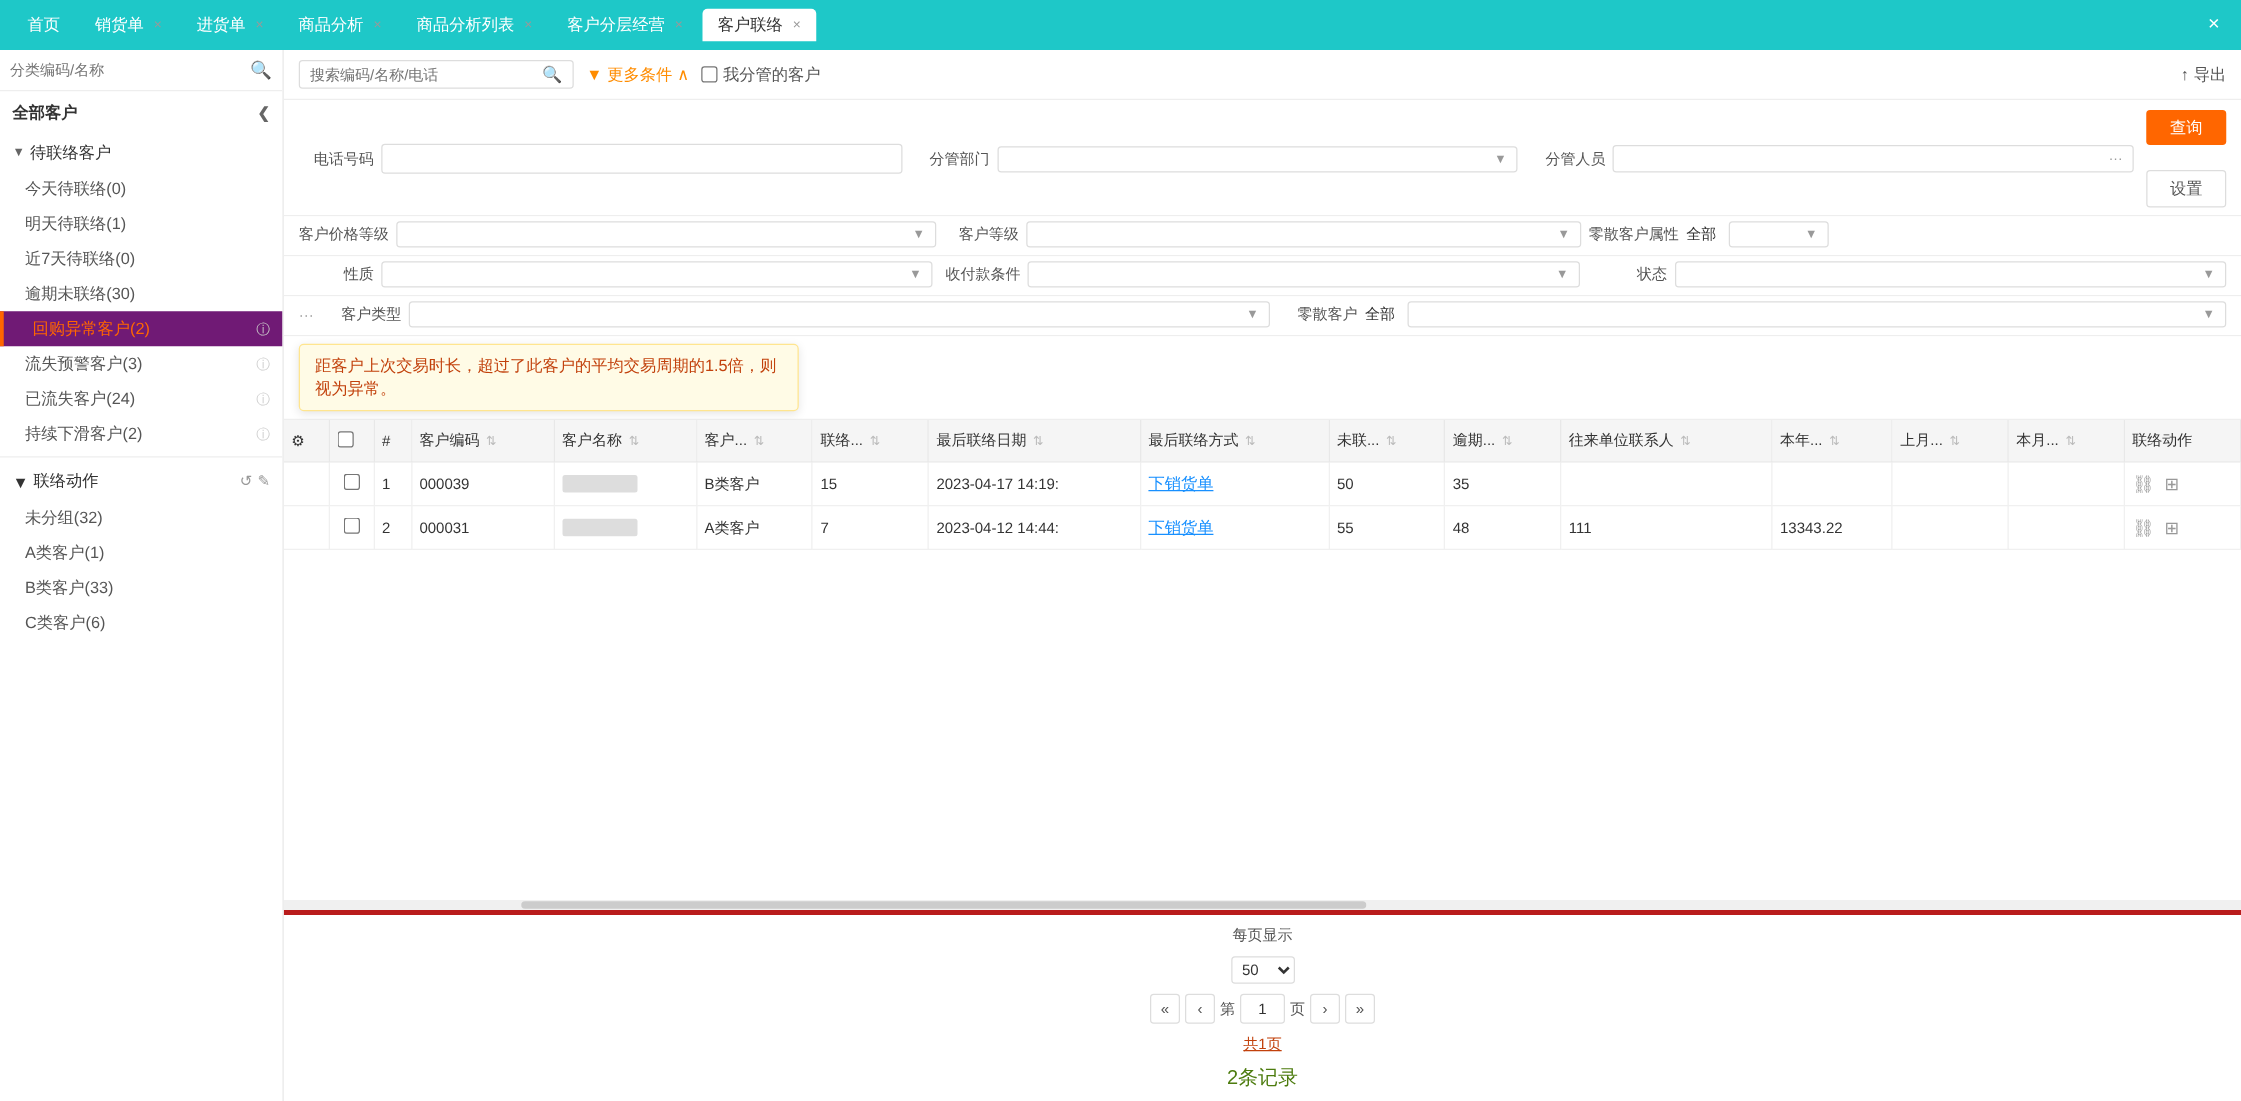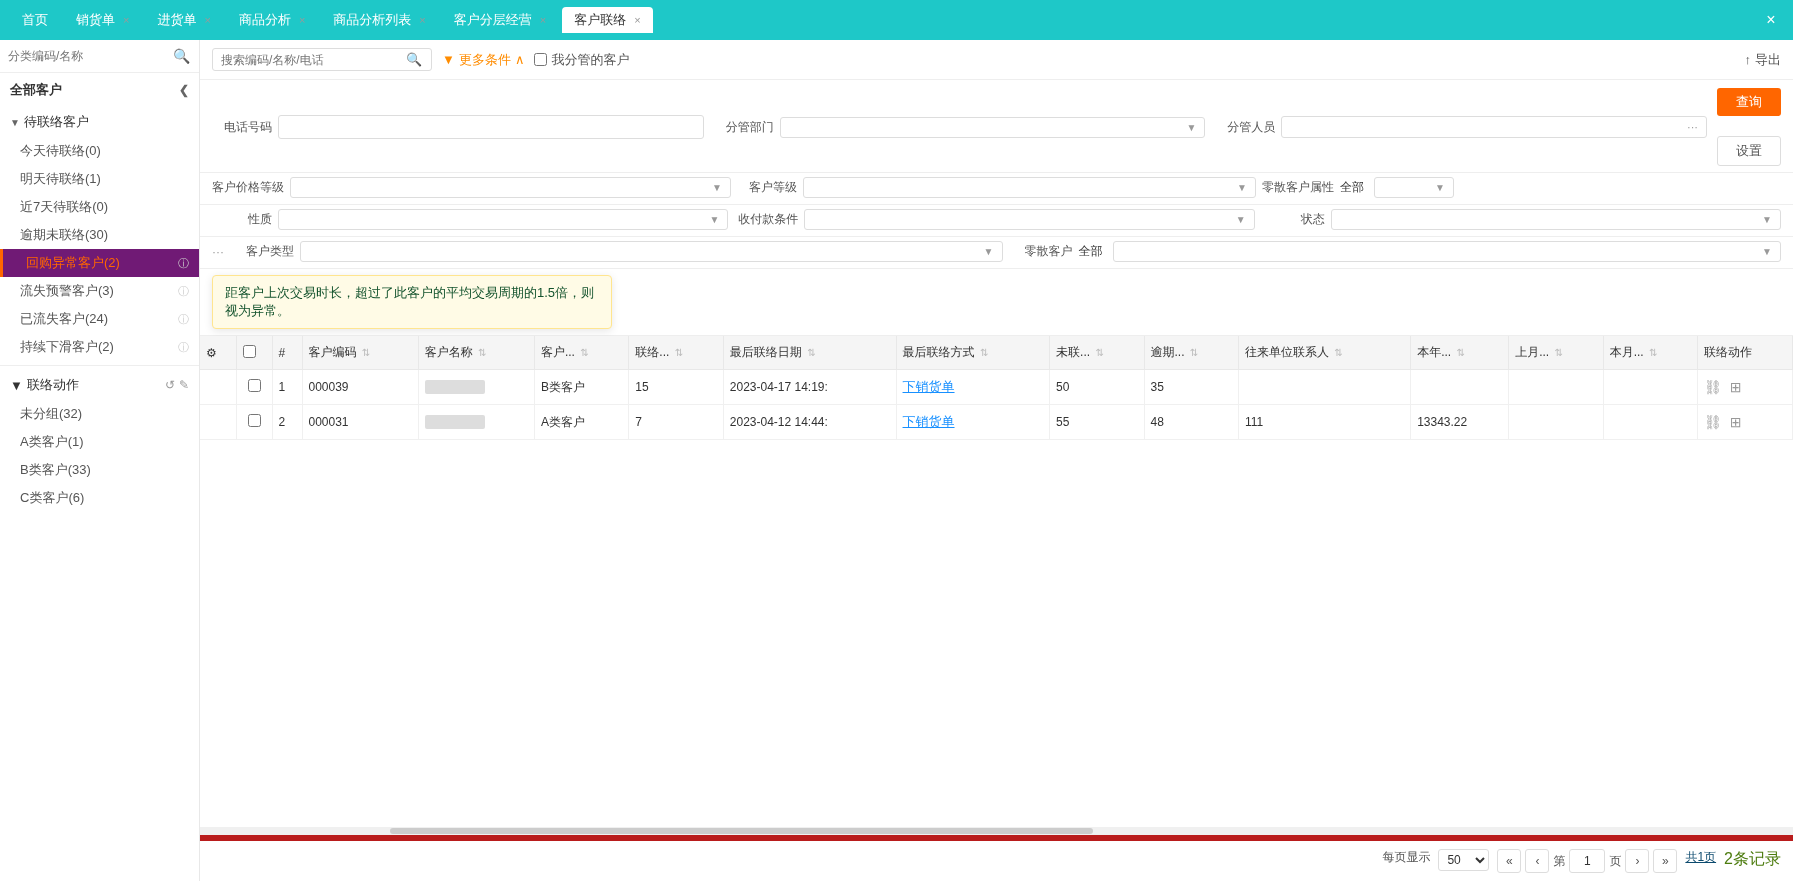--- a/index.html
+++ b/index.html
@@ -20,21 +20,21 @@
     .nav-close-btn {
       margin-left: auto; width: 24px; height: 24px; display: flex; align-items: center; justify-content: center;
       cursor: pointer; color: white; font-size: 16px;
     }
 
     
     .main-layout { display: flex; height: calc(881px - 40px); }
 
     
     .sidebar {
-      width: 200px; background: white; border-right: 1px solid #e8e8e8;
+      width: 227px; background: white; border-right: 1px solid #e8e8e8;
       display: flex; flex-direction: column; overflow-y: auto; flex-shrink: 0;
     }
     .sidebar-search {
       display: flex; align-items: center; padding: 8px; border-bottom: 1px solid #eee; gap: 6px;
     }
     .sidebar-search input {
       flex: 1; border: none; outline: none; font-size: 12px; color: #333;
       background: transparent;
     }
     .sidebar-search .search-icon { color: #999; font-size: 14px; cursor: pointer; }
@@ -103,21 +103,21 @@
     .btn-query {
       background: #ff6600; color: white; border: none; border-radius: 3px;
       padding: 5px 18px; font-size: 13px; cursor: pointer;
     }
     .btn-settings {
       background: white; color: #555; border: 1px solid #ddd; border-radius: 3px;
       padding: 5px 18px; font-size: 13px; cursor: pointer;
     }
     .tooltip-popup {
       background: #fffbe6; border: 1px solid #ffe58f; border-radius: 4px;
-      padding: 8px 12px; font-size: 12px; color: #14532d; max-width: 400px;
+      padding: 8px 12px; font-size: 12px; color: #c2410c; max-width: 400px;
       box-shadow: 0 2px 8px rgba(0,0,0,0.1);
     }
 
     
     .table-area { flex: 1; overflow: auto; background: white; }
     table { width: 100%; border-collapse: collapse; }
     thead tr { background: #f5f5f5; }
     th {
       padding: 8px 6px; text-align: left; font-size: 12px; color: #333; font-weight: normal;
       border-bottom: 1px solid #e8e8e8; border-right: 1px solid #e8e8e8; white-space: nowrap;
@@ -127,40 +127,41 @@
     td {
       padding: 8px 6px; font-size: 12px; color: #333; border-bottom: 1px solid #f0f0f0;
       border-right: 1px solid #f0f0f0; white-space: nowrap;
     }
     .td-link { color: #1890ff; text-decoration: underline; cursor: pointer; }
     .action-icons { display: flex; gap: 8px; align-items: center; }
     .action-icon { color: #999; font-size: 14px; cursor: pointer; }
 
     
     .bottom-bar {
-      background: white; border-top: 6px solid #b91c1c; padding: 8px 12px;
-      display: flex; align-items: flex-start; justify-content: flex-end; gap: 8px;
+      background: white; border-top: 4px solid #b91c1c; padding: 8px 12px;
+      display: flex; align-items: center; justify-content: flex-end; gap: 8px;
       flex-shrink: 0;
+      flex-direction: column;
     }
     .per-page-label { color: #555; font-size: 12px; }
     .per-page-select {
       border: 1px solid #ddd; border-radius: 3px; padding: 2px 4px; font-size: 12px;
       color: #333; background: white; cursor: pointer;
     }
     .pagination { display: flex; align-items: center; gap: 4px; }
     .page-btn {
       width: 24px; height: 24px; display: flex; align-items: center; justify-content: center;
       border: 1px solid #ddd; border-radius: 3px; cursor: pointer; color: #555; font-size: 12px;
       background: white;
     }
     .page-input {
       width: 36px; height: 24px; border: 1px solid #ddd; border-radius: 3px;
       text-align: center; font-size: 12px; color: #333; outline: none;
     }
-    .page-info { color: #0c4a6e; font-size: 12px; text-decoration: underline; }
+    .page-info { color: #c2410c; font-size: 12px; text-decoration: underline; }
     .total-info { color: #4d7c0f; font-size: 16px; }
 
     
     .scroll-track {
       height: 8px; background: #f0f0f0; position: relative; flex-shrink: 0;
     }
     .scroll-thumb {
       position: absolute; left: 190px; right: 700px; top: 1px; bottom: 1px;
       background: #ccc; border-radius: 4px;
     }

